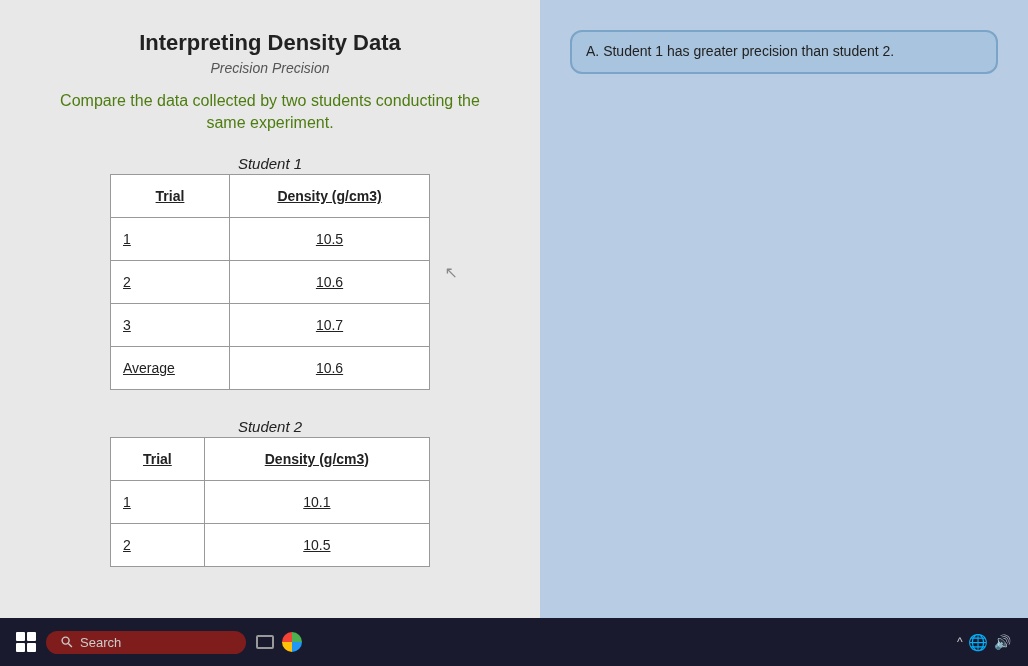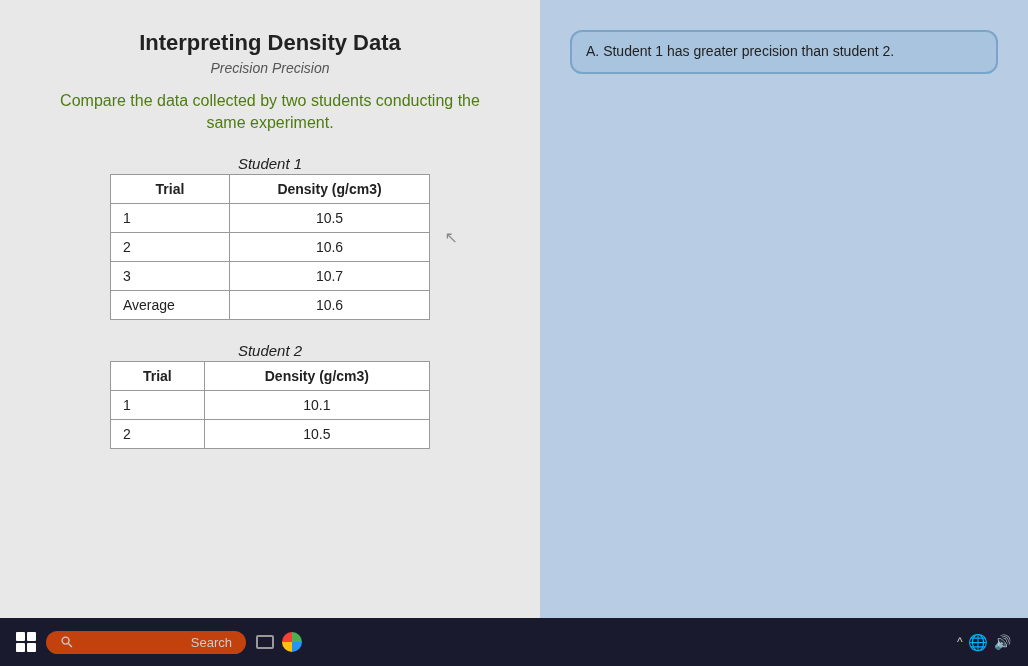--- a/index.html
+++ b/index.html
@@ -50,21 +50,21 @@
       color: #4d7c0f;
       text-align: center;
       margin-bottom: 20px;
       line-height: 1.4;
     }
 
     .tables-area {
       display: flex;
       flex-direction: column;
       align-items: center;
-      gap: 22px;
+      gap: 28px;
       width: 100%;
       position: relative;
     }
 
     .table-section {
       width: 320px;
     }
 
     .table-student-label {
       font-size: 15px;
@@ -77,24 +77,25 @@
 
     table {
       width: 100%;
       border-collapse: collapse;
       background: white;
       border: 1px solid #999;
     }
 
     th, td {
       border: 1px solid #999;
-      padding: 6px 12px;
+      padding: 13px 12px;
       text-align: center;
       font-size: 14px;
       color: #222;
+      text-decoration: underline;
     }
 
     th {
       font-weight: bold;
       font-size: 14px;
       background: white;
     }
 
     td:first-child {
       text-align: left;
@@ -159,27 +160,26 @@
     }
 
     .taskbar-start div {
       background: white;
       border-radius: 1px;
     }
 
     .taskbar-search {
       display: flex;
       align-items: center;
-      background: #c2410c;
+      background: #7f1d1d;
       border-radius: 20px;
       padding: 4px 14px;
       gap: 6px;
       flex: 0 0 auto;
       width: 200px;
-      justify-content: space-between;
     }
 
     .search-icon-svg {
       width: 14px;
       height: 14px;
       color: #ccc;
     }
 
     .taskbar-search span {
       color: #ccc;

